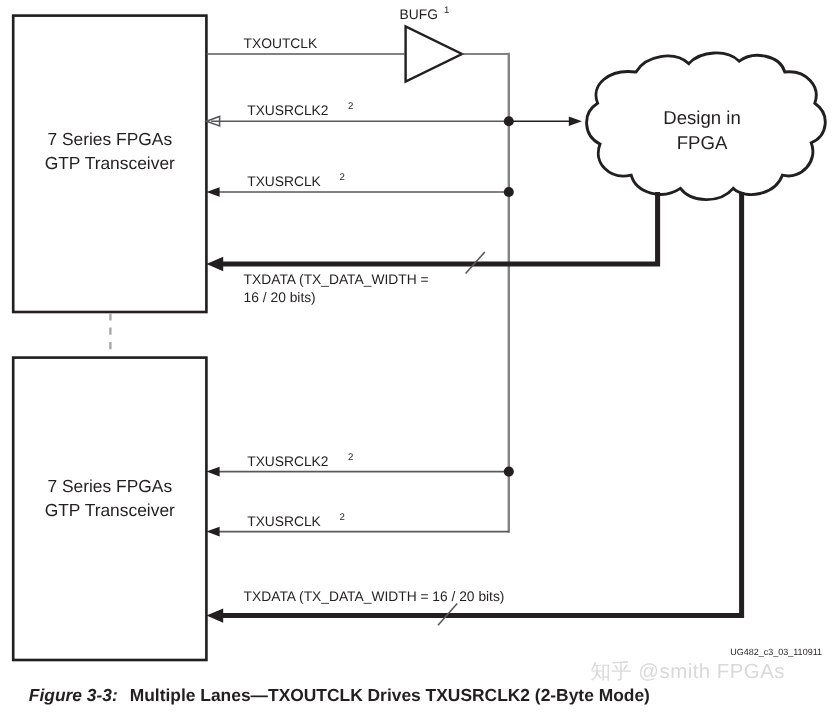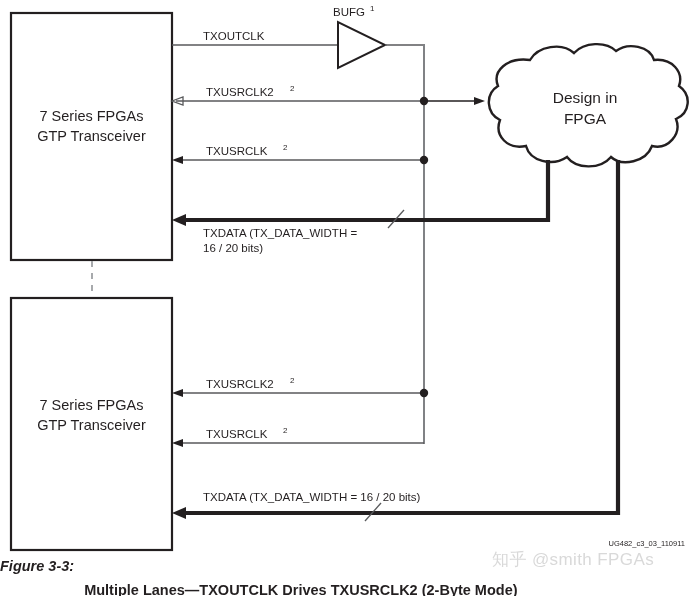--- a/index.html
+++ b/index.html
@@ -97,22 +97,23 @@
     font-size: 7.5px;
     fill: #231f20;
   }
   .caption-row {
     position: absolute;
     left: 0;
     top: 558px;
     width: 695px;
     height: 30px;
     display: flex;
-    align-items: flex-start;
+    align-items: flex-end;
     gap: 10px;
+    padding-left: 24px;
     box-sizing: border-box;
   }
   .caption-fig {
     font-size: 14.5px;
     font-style: italic;
     font-weight: bold;
     color: #231f20;
     white-space: nowrap;
   }
   .caption-title {

